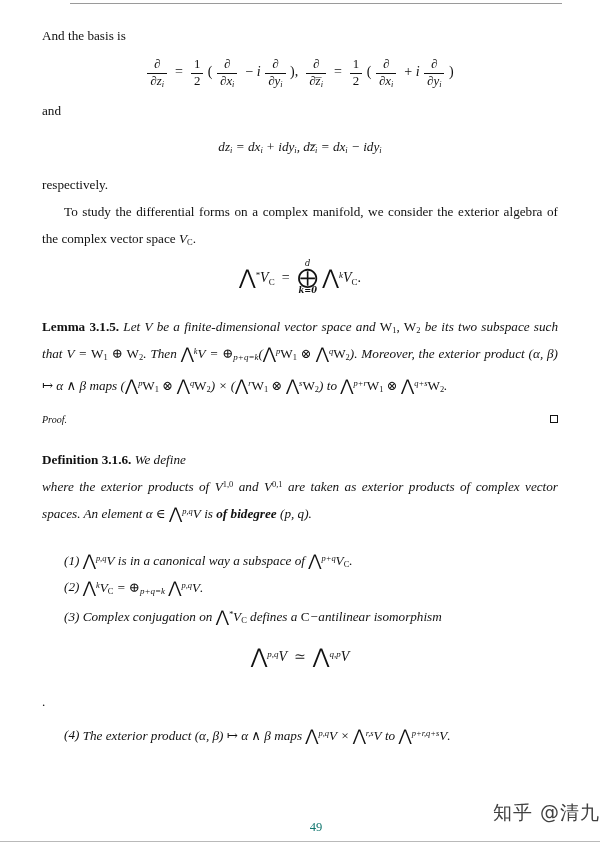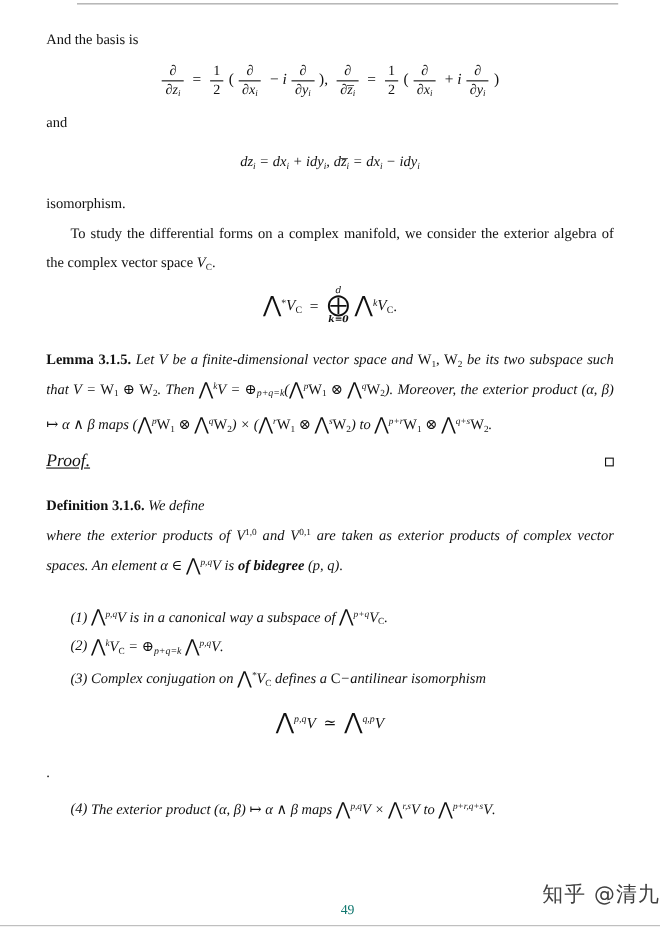--- a/index.html
+++ b/index.html
@@ -126,23 +126,22 @@
     display: inline-block;
     width: 8px;
     height: 8px;
     border: 1px solid #111;
     box-sizing: border-box;
   }
   .proof-row {
     display: flex;
     justify-content: space-between;
     align-items: baseline;
-    font-size: 16px;
+    font-size: 10px;
     line-height: 27px;
-    text-decoration: underline;
   }
   .list-item {
     font-size: 13.2px;
     line-height: 26px;
     padding-left: 22px;
     font-style: italic;
   }
   .stray-dot {
     font-size: 13.2px;
     line-height: 14px;
@@ -230,21 +229,21 @@
     <p>and</p>
 
     <div class="gap-sm"></div>
 
     <div class="display disp-sm">
       <span class="mathvar">dz<sub>i</sub> = dx<sub>i</sub> + idy<sub>i</sub>, dz̅<sub>i</sub> = dx<sub>i</sub> − idy<sub>i</sub></span>
     </div>
 
     <div class="gap-sm"></div>
 
-    <p>isomorphism.</p>
+    <p>respectively.</p>
 
     <p class="indent">
       To study the differential forms on a complex manifold, we consider the exterior
       algebra of the complex vector space <span class="mathvar">V<sub class="up">C</sub></span>.
     </p>
 
     <div class="display" style="margin-top:14px;margin-bottom:12px;">
       <span class="bigwedge">⋀</span><sup>*</sup><span class="mathvar">V<sub class="up">C</sub></span>
       <span>&nbsp;=&nbsp;</span>
       <span class="bigoplus">⨁<span class="oplus-lim top">d</span><span class="oplus-lim bot">k=0</span></span>

